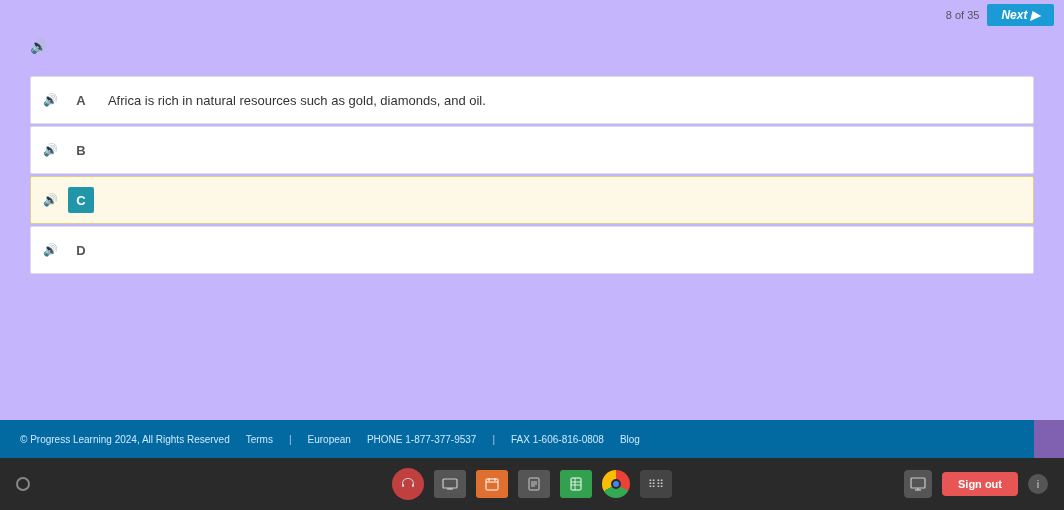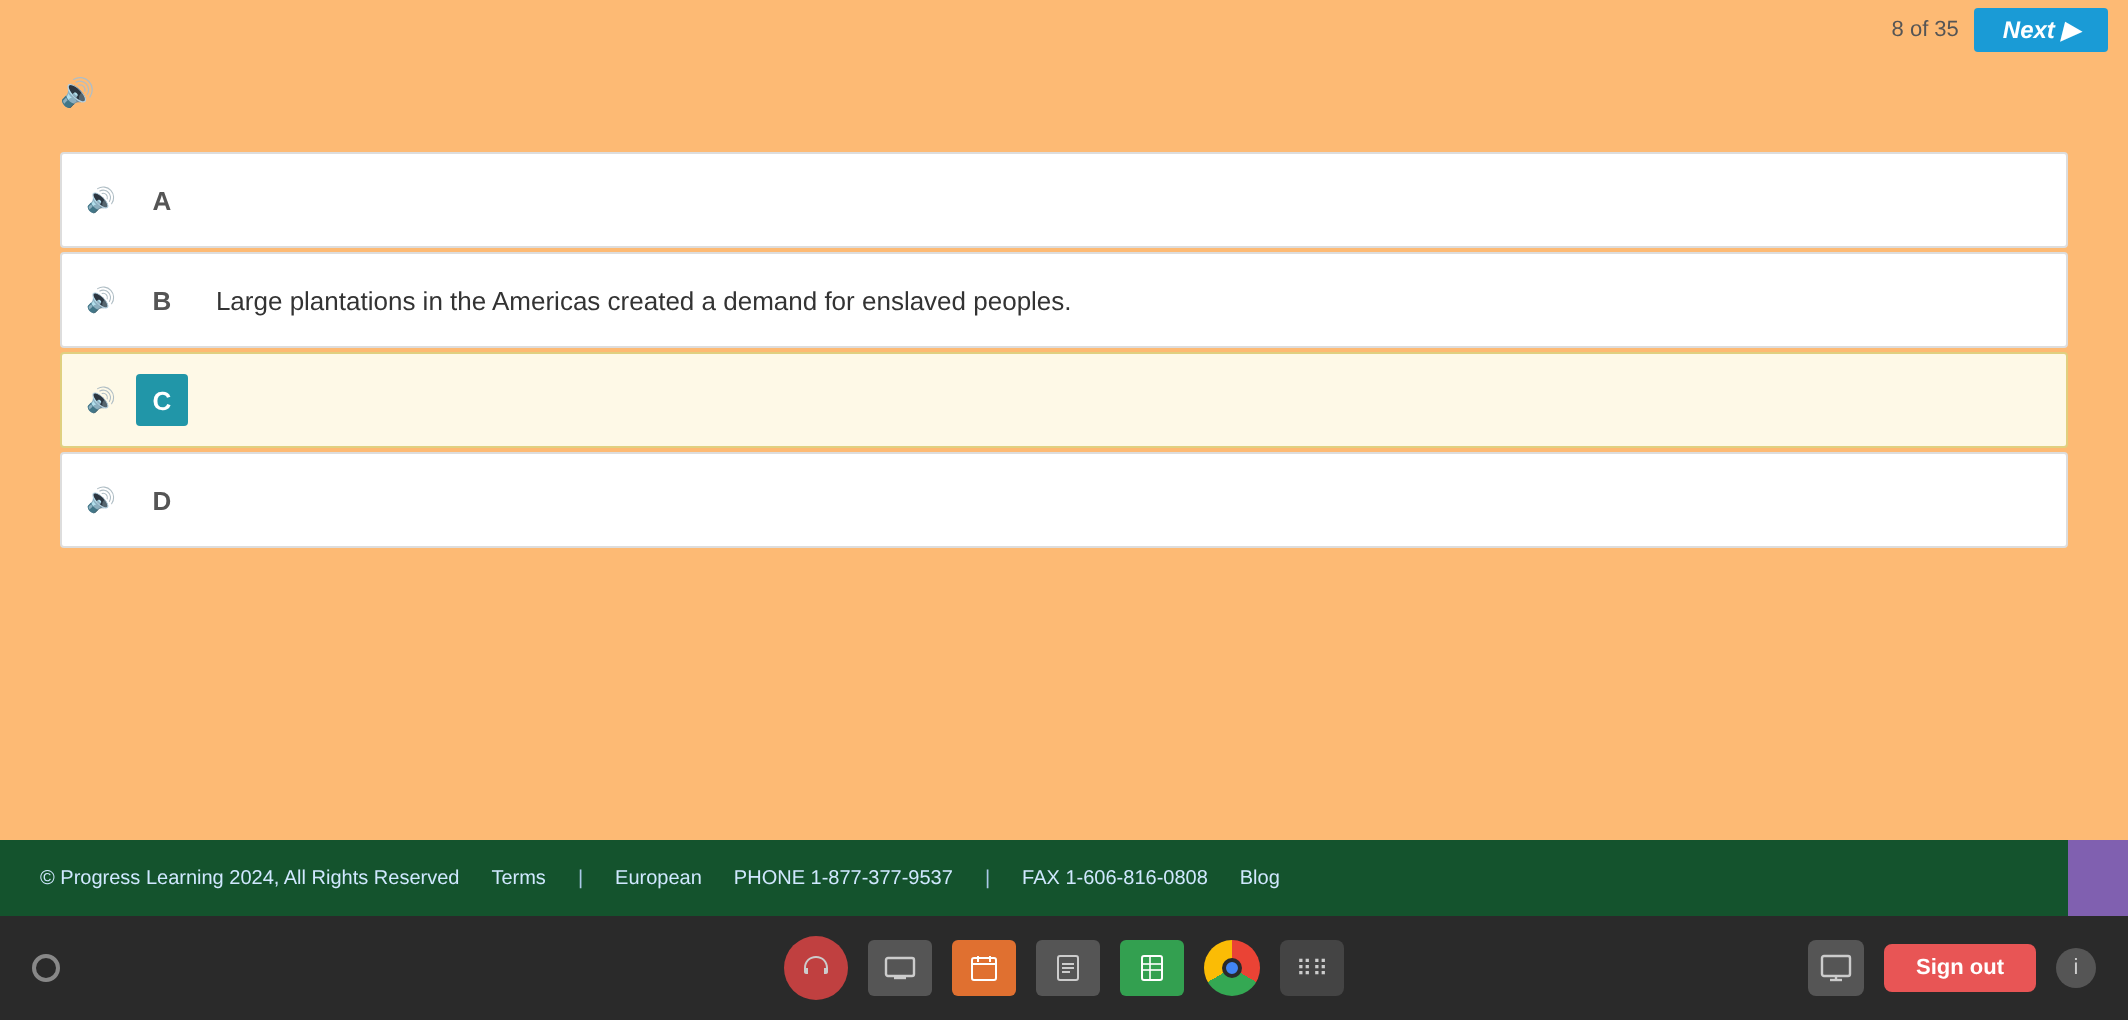--- a/index.html
+++ b/index.html
@@ -7,21 +7,21 @@
       width: 1064px;
       height: 510px;
       overflow: hidden;
       font-family: Arial, sans-serif;
       background: #c8c8c8;
     }
 
     .main-content {
       width: 100%;
       height: 420px;
-      background: #fdba74;
+      background: #c4b5fd;
       padding: 20px 30px;
       position: relative;
     }
 
     .top-bar {
       position: absolute;
       top: 0;
       right: 0;
       display: flex;
       align-items: center;
@@ -116,21 +116,21 @@
     }
 
     .answer-text {
       font-size: 13px;
       color: #333;
     }
 
     .footer-bar {
       width: 100%;
       height: 38px;
-      background: #14532d;
+      background: #0369a1;
       display: flex;
       align-items: center;
       padding: 0 20px;
       gap: 16px;
     }
 
     .footer-text {
       font-size: 10px;
       color: #d0e8ff;
     }
@@ -288,26 +288,26 @@
 
   <div class="question-header">
     <span class="speaker-icon">🔊</span>
   </div>
 
   <div class="answers-container">
 
     <div class="answer-row">
       <span class="answer-speaker">🔊</span>
       <span class="answer-letter">A</span>
+      <span class="answer-text">Africa is rich in natural resources such as gold, diamonds, and oil.</span>
     </div>
 
     <div class="answer-row">
       <span class="answer-speaker">🔊</span>
       <span class="answer-letter">B</span>
-      <span class="answer-text">Large plantations in the Americas created a demand for enslaved peoples.</span>
     </div>
 
     <div class="answer-row selected">
       <span class="answer-speaker">🔊</span>
       <span class="answer-letter selected-letter">C</span>
     </div>
 
     <div class="answer-row">
       <span class="answer-speaker">🔊</span>
       <span class="answer-letter">D</span>

